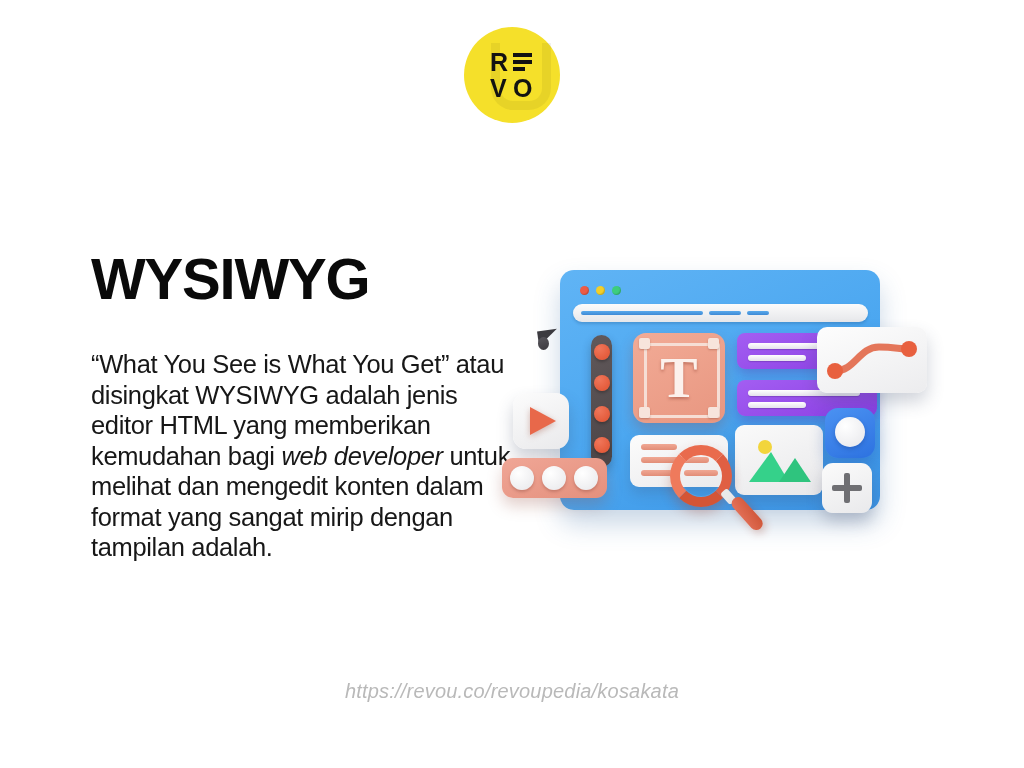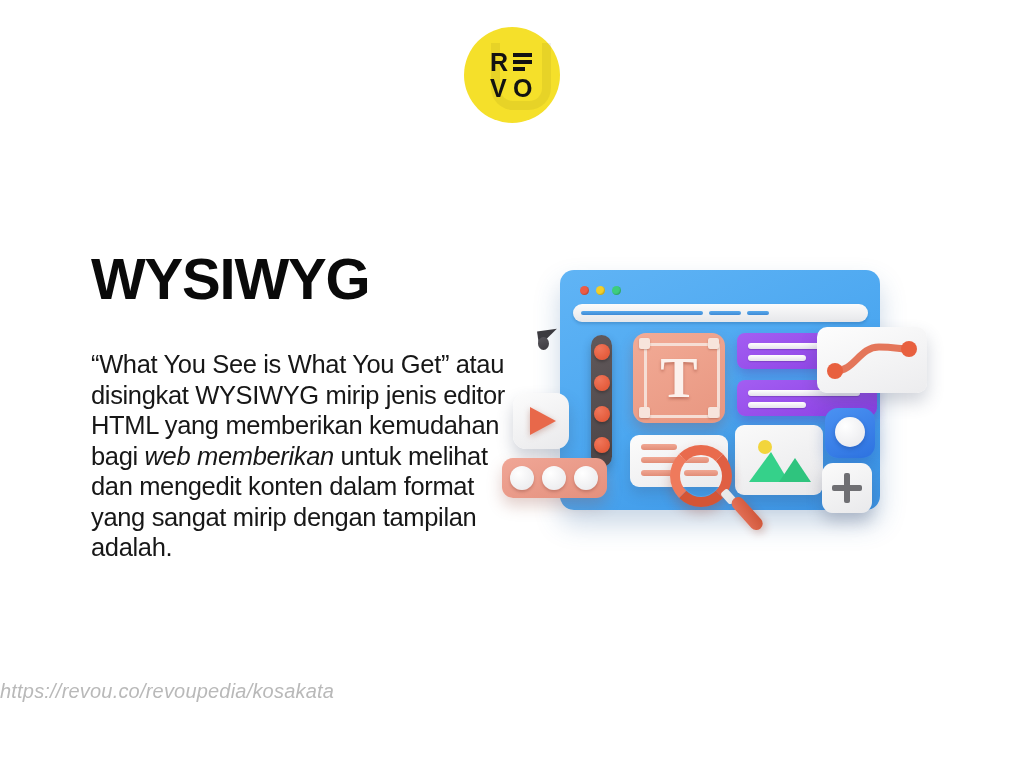--- a/index.html
+++ b/index.html
@@ -102,20 +102,21 @@
     letter-spacing: -0.35px;
     color: #171717;
   }
   .page-body em { font-style: italic; }
 
   .page-url {
     position: absolute;
     left: 0;
     top: 680px;
     width: 1024px;
+    text-align: center;
     margin: 0;
     font-family: "Liberation Sans", sans-serif;
     font-style: italic;
     font-weight: 400;
     font-size: 20px;
     letter-spacing: 0.2px;
     color: #b9b9b9;
   }
 
   
@@ -387,21 +388,21 @@
         <i></i>
       </span>
     </span>
     <span>V</span>
     <span>O</span>
   </div>
 </div>
 
 <h1 class="page-title">WYSIWYG</h1>
 
-<p class="page-body"><span>“What You See is What You Get” atau disingkat WYSIWYG mirip jenis editor HTML yang memberikan kemudahan bagi </span><em>web memberikan</em><span> untuk melihat dan mengedit konten dalam format yang sangat mirip dengan tampilan adalah.</span></p>
+<p class="page-body"><span>“What You See is What You Get” atau disingkat WYSIWYG adalah jenis editor HTML yang memberikan kemudahan bagi </span><em>web developer</em><span> untuk melihat dan mengedit konten dalam format yang sangat mirip dengan tampilan adalah.</span></p>
 
 <p class="page-url">https://revou.co/revoupedia/kosakata</p>
 
 <div class="illustration">
 
   <div class="browser"></div>
 
   <div class="dots">
     <i class="dot-red"></i>
     <i class="dot-yellow"></i>

